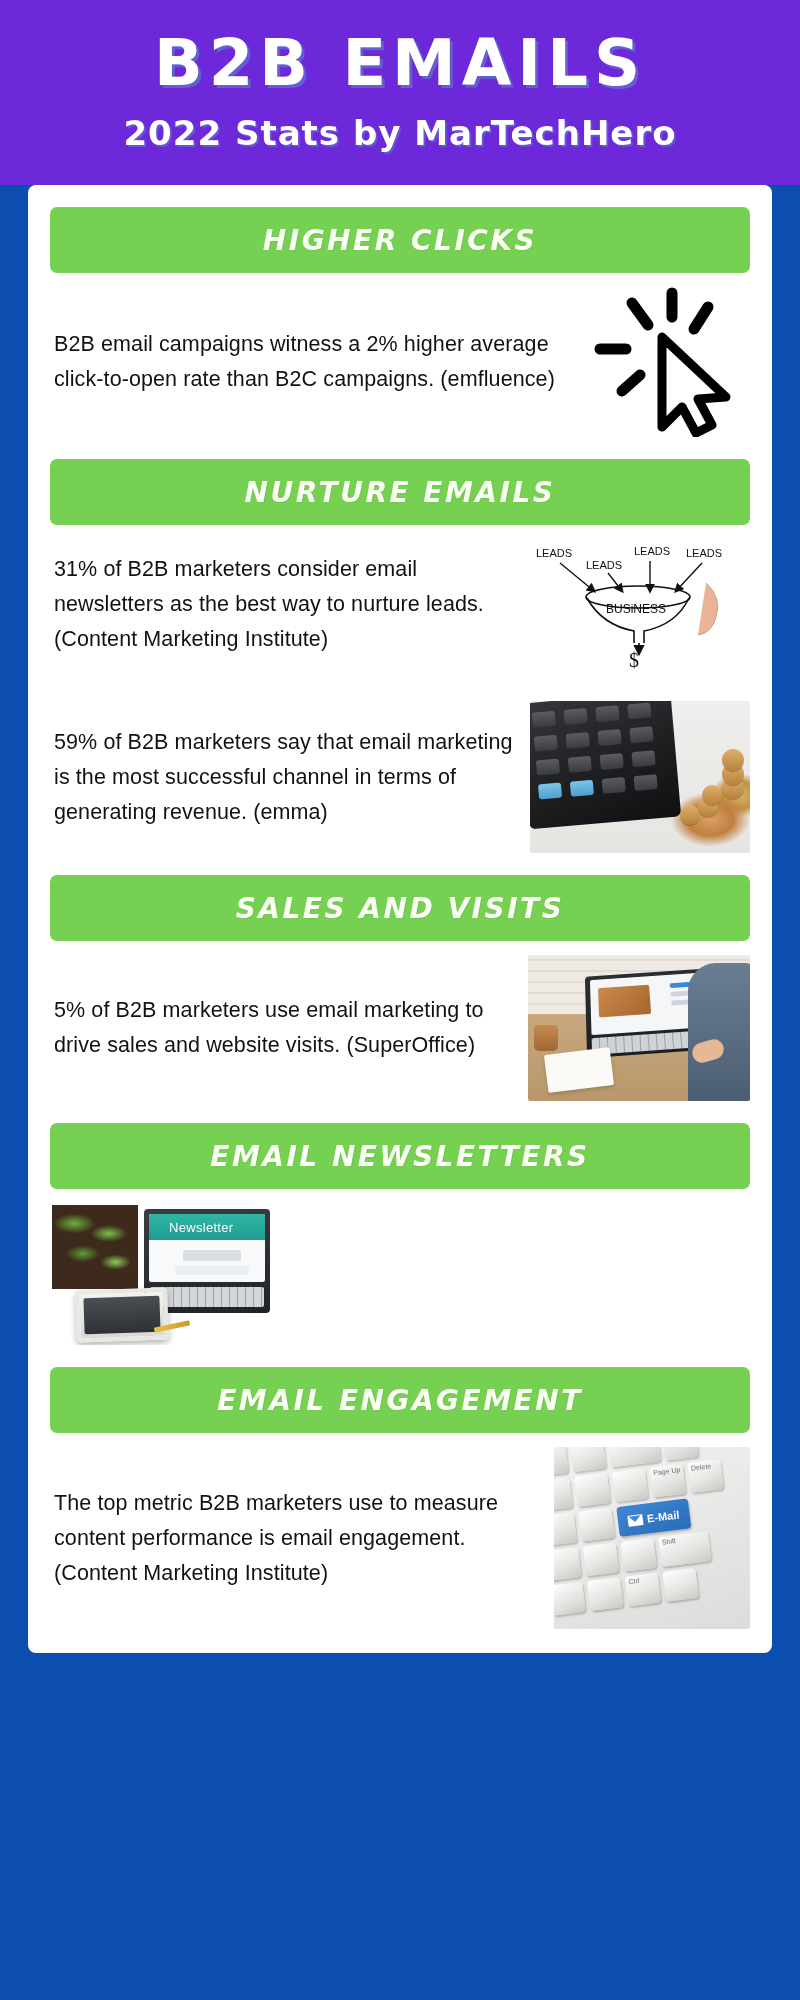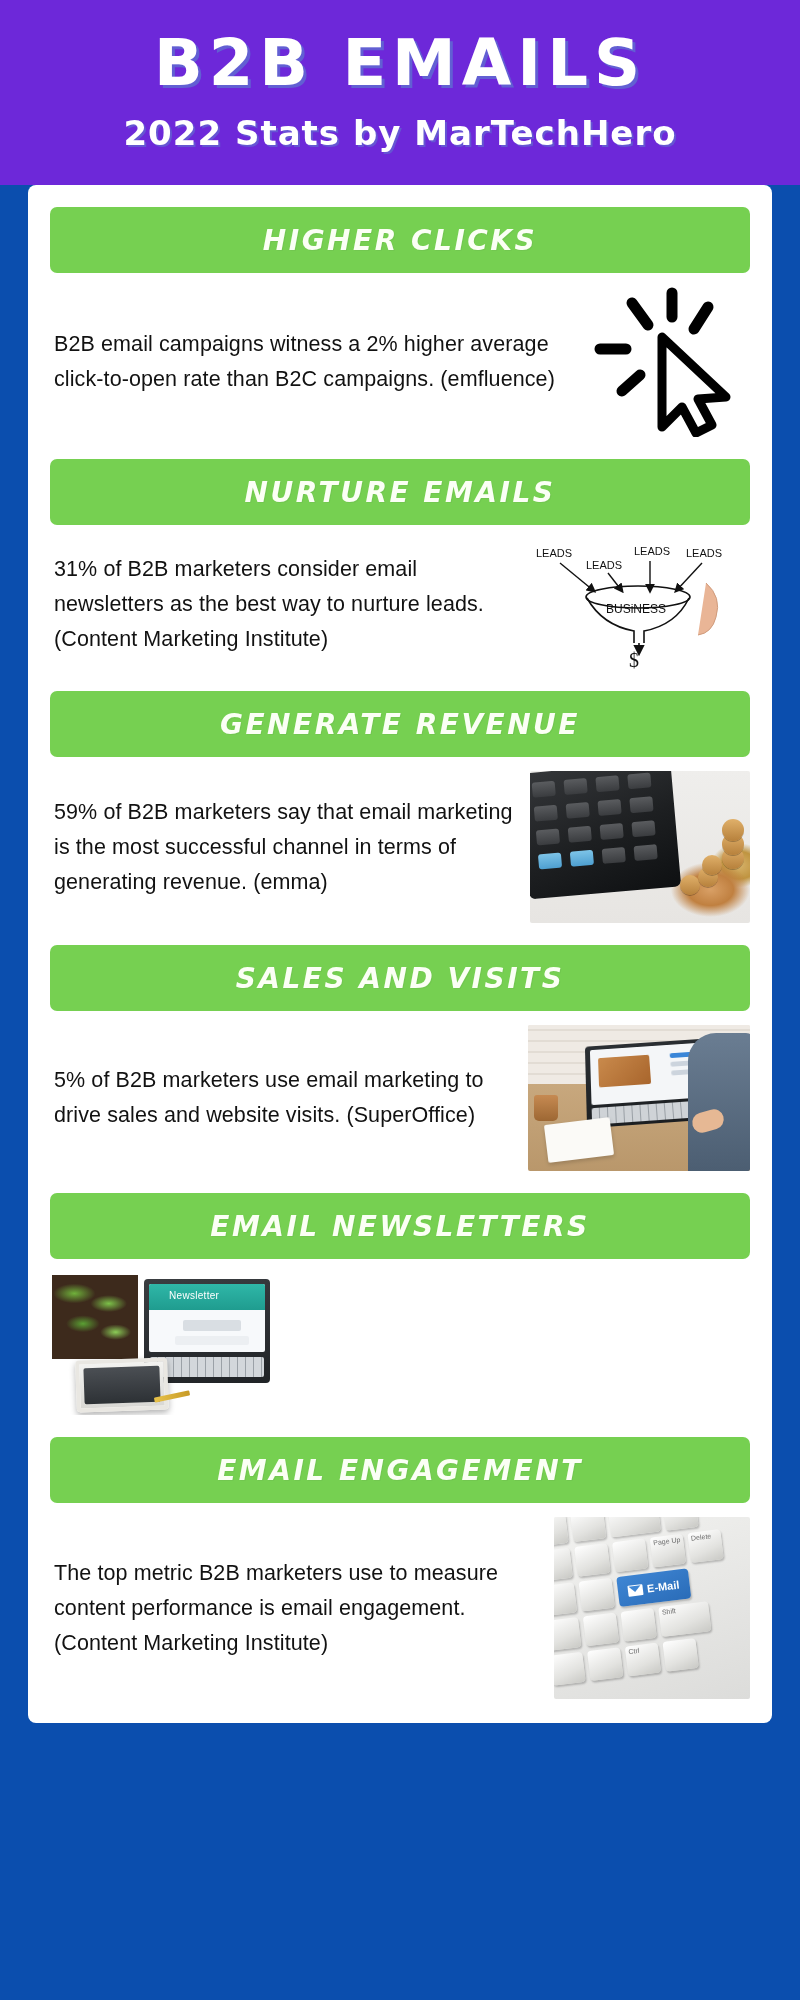--- a/index.html
+++ b/index.html
@@ -192,21 +192,21 @@
       radial-gradient(ellipse 24px 12px at 36% 58%, #5aa033 0%, rgba(90,160,50,0) 70%),
       radial-gradient(ellipse 22px 11px at 74% 68%, #8bcd57 0%, rgba(90,160,50,0) 70%),
       #3d2a1c;
   }
   .news-lap { position:absolute; right:2px; top:6px; width:126px; height:104px;
     background: linear-gradient(170deg,#3a3d41,#202326); border-radius:4px;}
   .news-screen { position:absolute; left:5px; top:5px; right:5px; height:68px;
     background:#f7f9fb; border-radius:2px; overflow:hidden;}
   .news-hdr { position:absolute; left:0; top:0; width:100%; height:26px;
     background: linear-gradient(180deg,#2fb7a8,#1f9c8f);}
-  .news-hdr-t { position:absolute; left:8px; top:6px; font-size:10px; color:#fff;
+  .news-hdr-t { position:absolute; left:8px; top:6px; font-size:13px; color:#fff;
     font-family:"Liberation Sans", sans-serif; letter-spacing:.3px;padding-left:12px;}
   .news-btn { position:absolute; left:34px; top:36px; width:58px; height:11px;
     background:#d9dee3; border-radius:2px;}
   .news-btn2 { position:absolute; left:26px; top:52px; width:74px; height:9px;
     background:#eceff2; border-radius:2px;}
   .news-kb { position:absolute; left:6px; bottom:6px; right:6px; height:20px;
     background: repeating-linear-gradient(90deg,#d3d7db 0 7px,#9ba1a7 7px 8px); border-radius:2px;}
   .news-tablet { position:absolute; left:26px; bottom:4px; width:92px; height:52px;
     background: linear-gradient(180deg,#f2f2f0,#d9d8d4); border-radius:4px;
     border:4px solid #e9e7e2; transform: rotate(-2deg);
@@ -311,23 +311,20 @@
             <text x="76" y="74" font-family="Liberation Sans, sans-serif" font-size="12" fill="#111">BUSiNESS</text>
             <path d="M109 104 L109 114" stroke="#111" stroke-width="1.6" marker-end="url(#ah)"></path>
             <text x="99" y="128" font-family="Liberation Serif, serif" font-size="20" fill="#111">$</text>
             <path d="M176 44 q16 14 10 34 q-4 16 -18 18" fill="#e9b596" stroke="#d09b7c" stroke-width="1"></path>
           </svg>
         </div>
       </div>
     </div>
 
     <div class="section">
-      <div class="banner">
-        <span class="banner-label">GENERATE REVENUE</span>
-      </div>
       <div class="body-row">
         <div class="body-text">59% of B2B marketers say that email marketing is the most successful channel in terms of generating revenue. (emma)</div>
         <div class="art art-calc">
           <div class="calc-body">
             <div class="calc-keys">
               <div class="krow">
                   <span class="key"></span>
                   <span class="key"></span>
                   <span class="key"></span>
                   <span class="key"></span>

